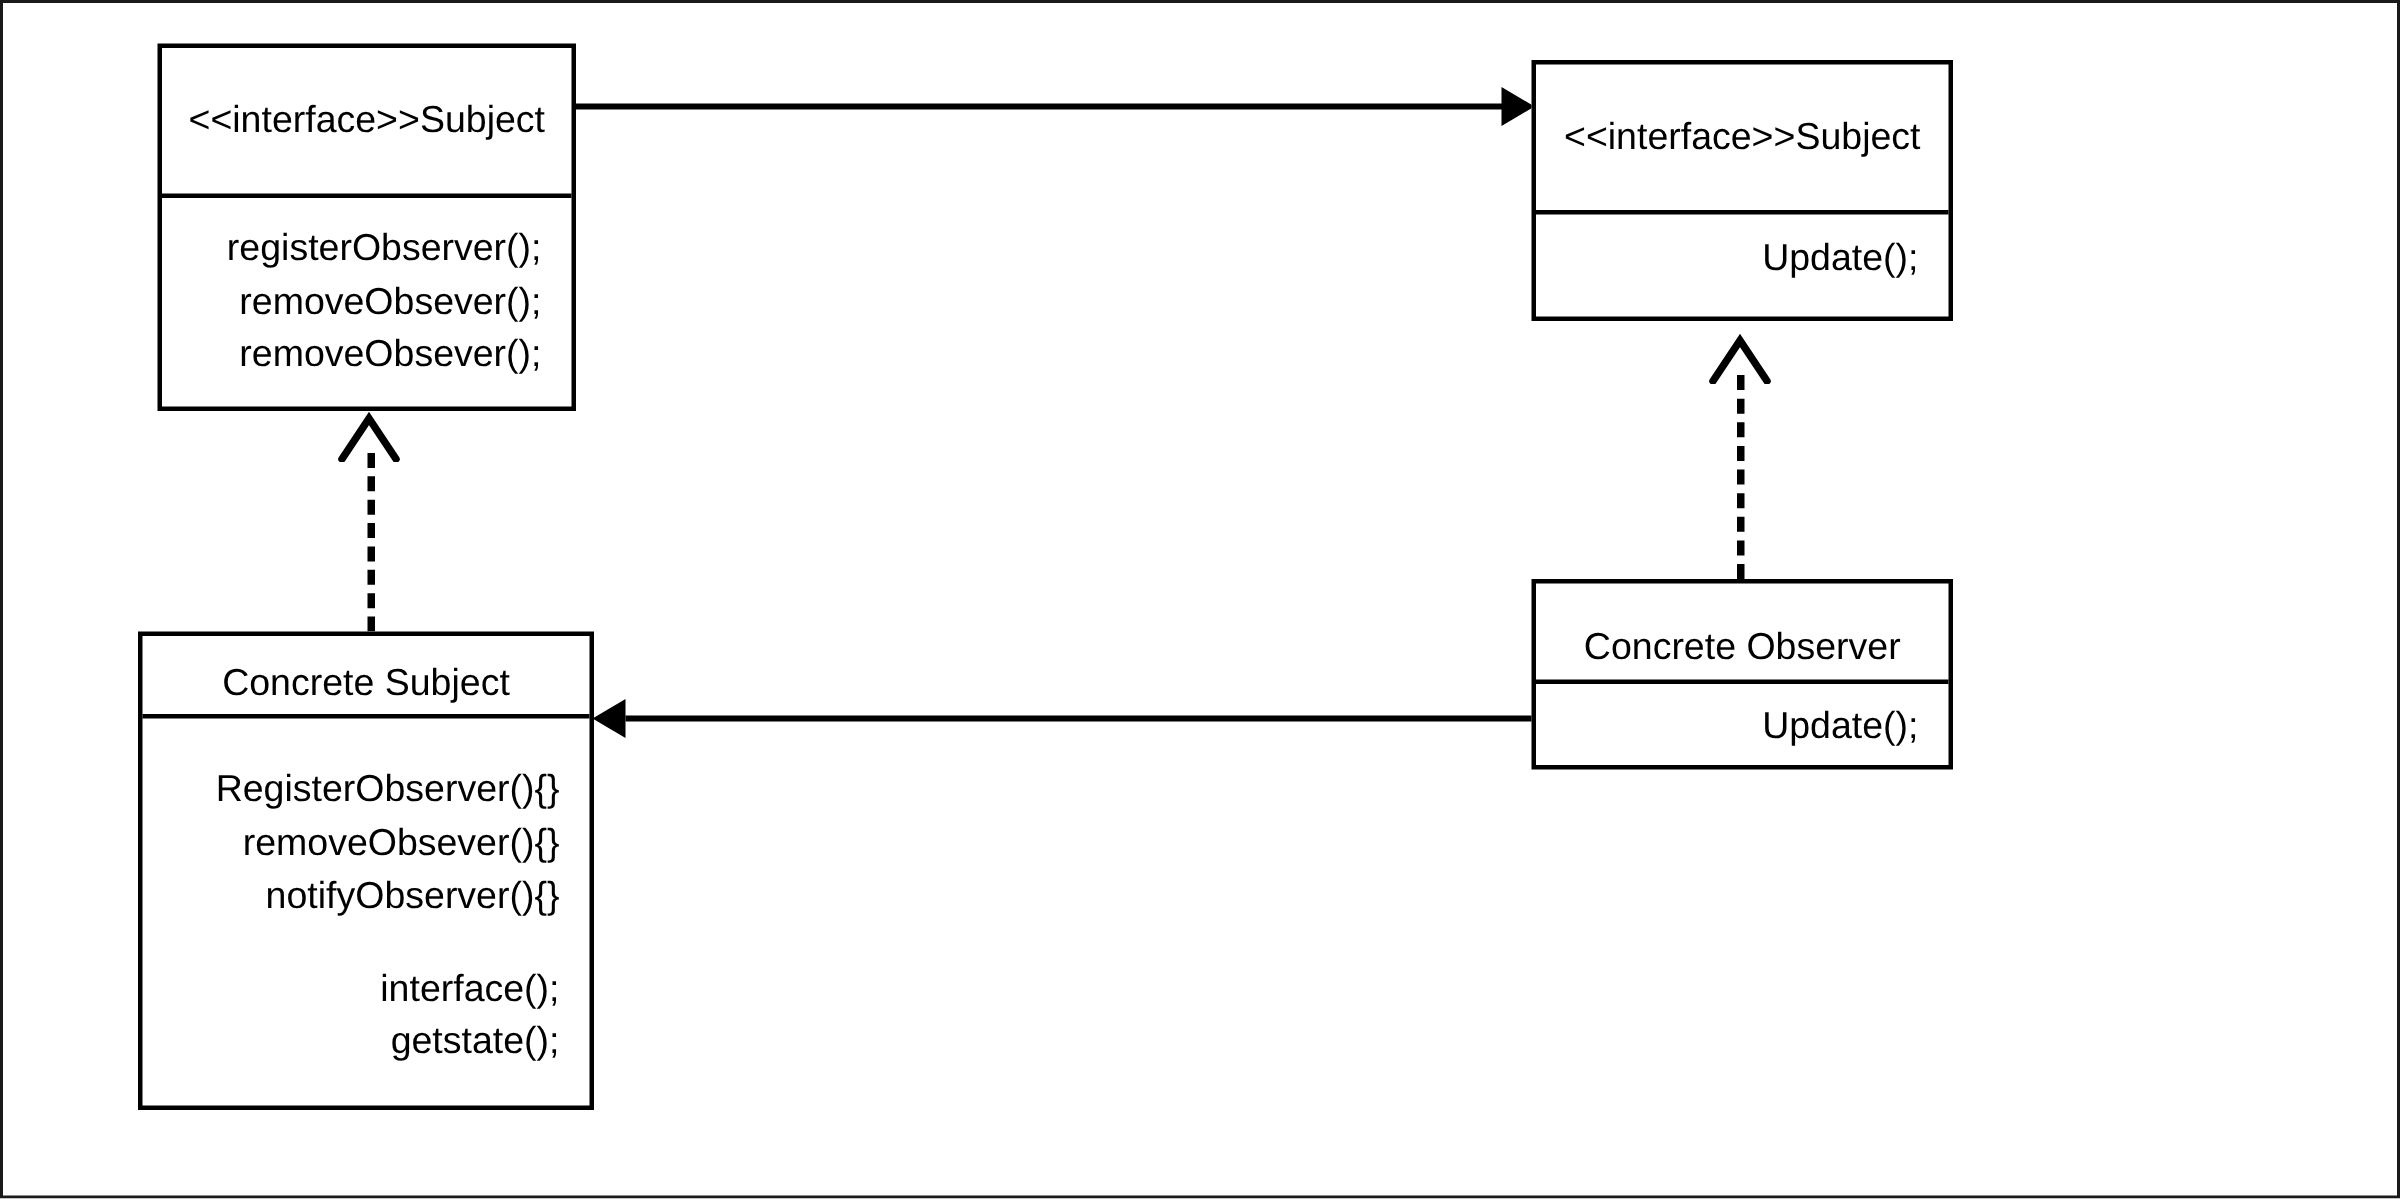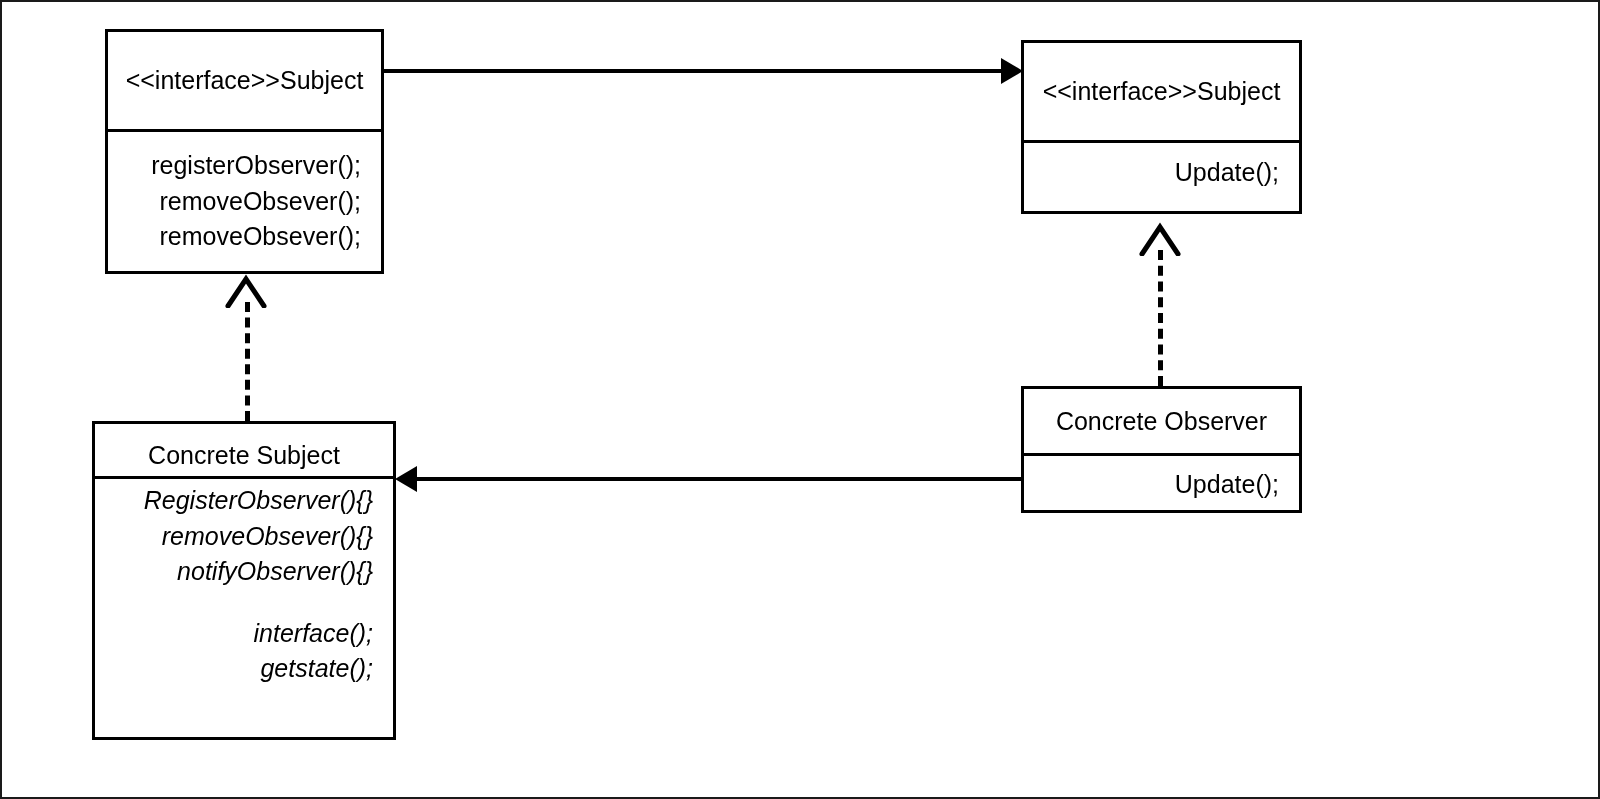--- a/index.html
+++ b/index.html
@@ -146,32 +146,32 @@
     </div>
     <div class="uml-body" style="padding-top:12px;">
       <span class="member">Update();</span>
     </div>
   </div>
 
   <div class="uml-box" style="left:90px; top:419px; width:304px; height:319px;">
     <div class="uml-header" style="height:55px;align-items:flex-end;">
       <span class="cls-name">Concrete Subject</span>
     </div>
-    <div class="uml-body" style="padding-top:4px;font-style:italic;">
+    <div class="uml-body" style="padding-top:30px;">
       <span class="member">RegisterObserver(){}</span>
       <span class="member">removeObsever(){}</span>
       <span class="member">notifyObserver(){}</span>
       <span class="member spacer"></span>
       <span class="member">interface();</span>
       <span class="member">getstate();</span>
     </div>
   </div>
 
   <div class="uml-box" style="left:1019px; top:384px; width:281px; height:127px;">
-    <div class="uml-header" style="height:75px;">
+    <div class="uml-header" style="height:75px;align-items:flex-end;">
       <span class="cls-name">Concrete Observer</span>
     </div>
     <div class="uml-body" style="padding-top:11px;">
       <span class="member">Update();</span>
     </div>
   </div>
 
 </div>
 
 </body></html>

